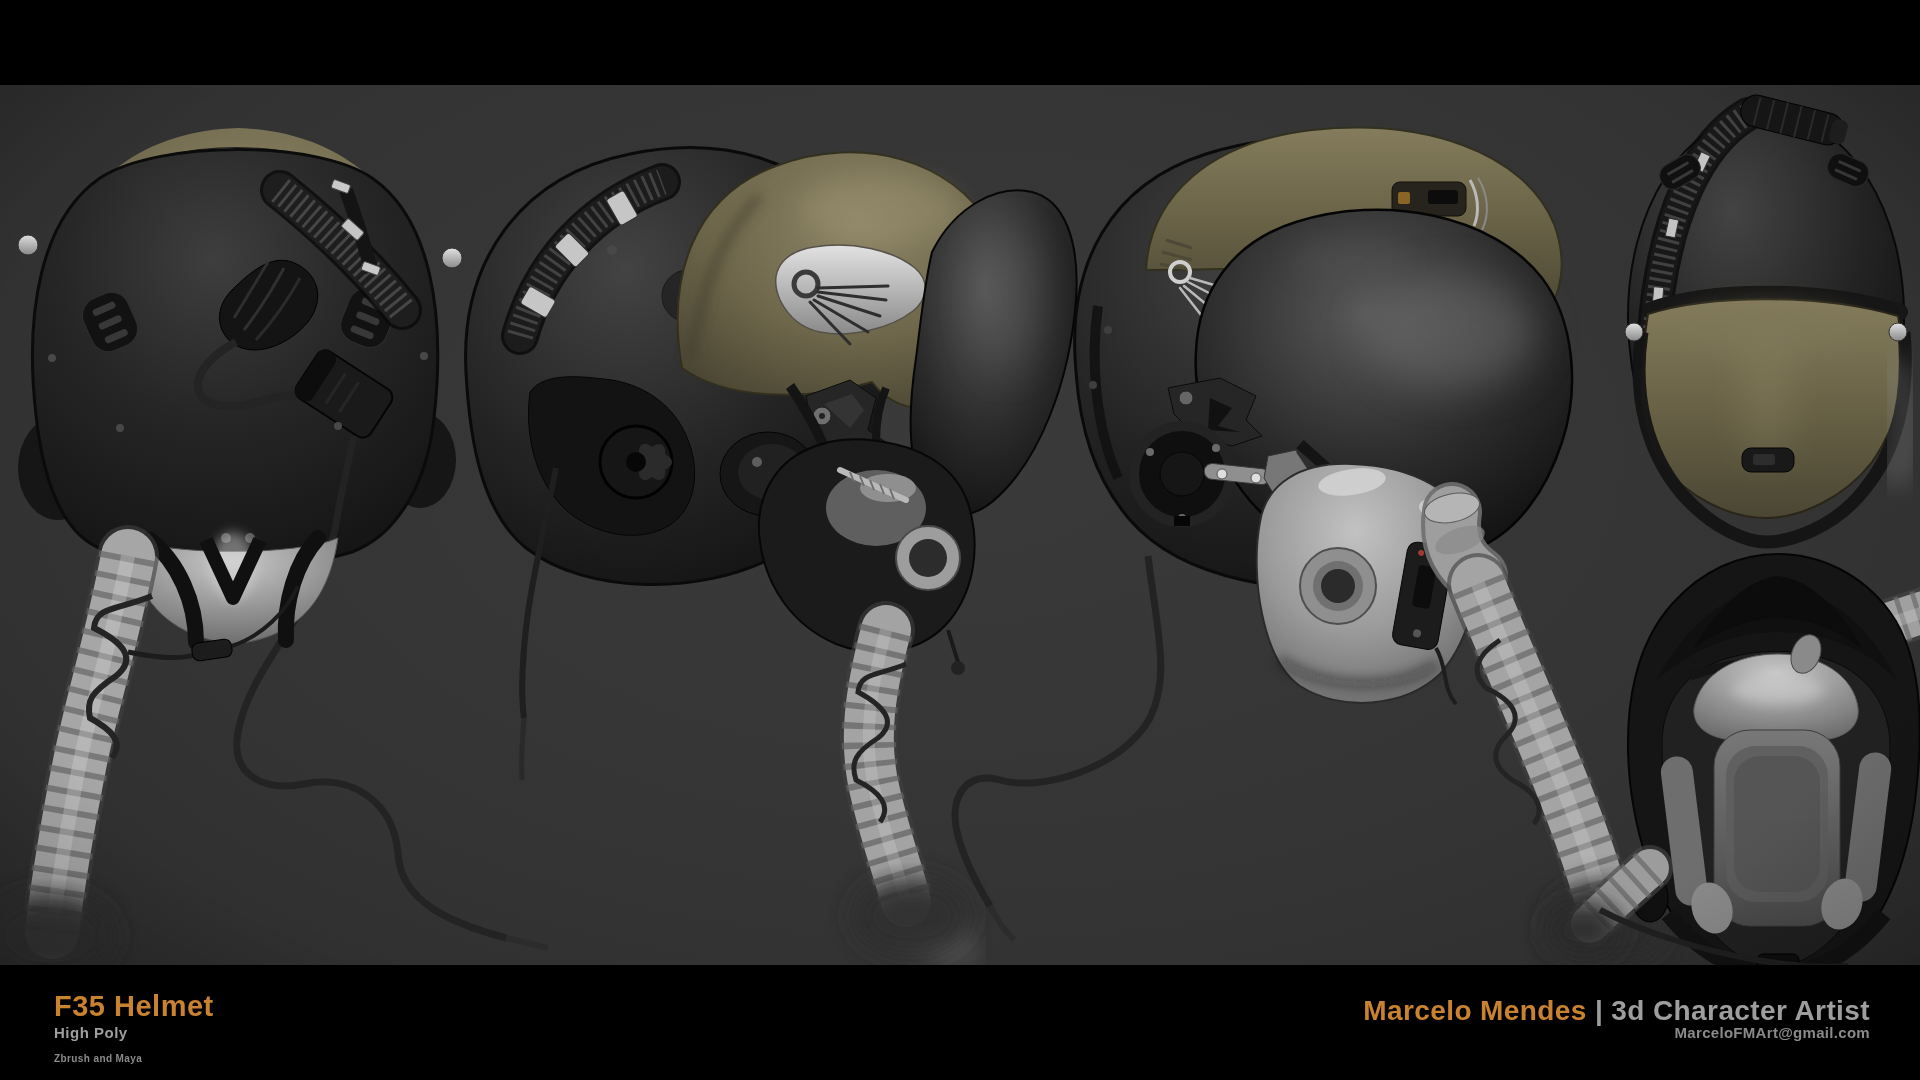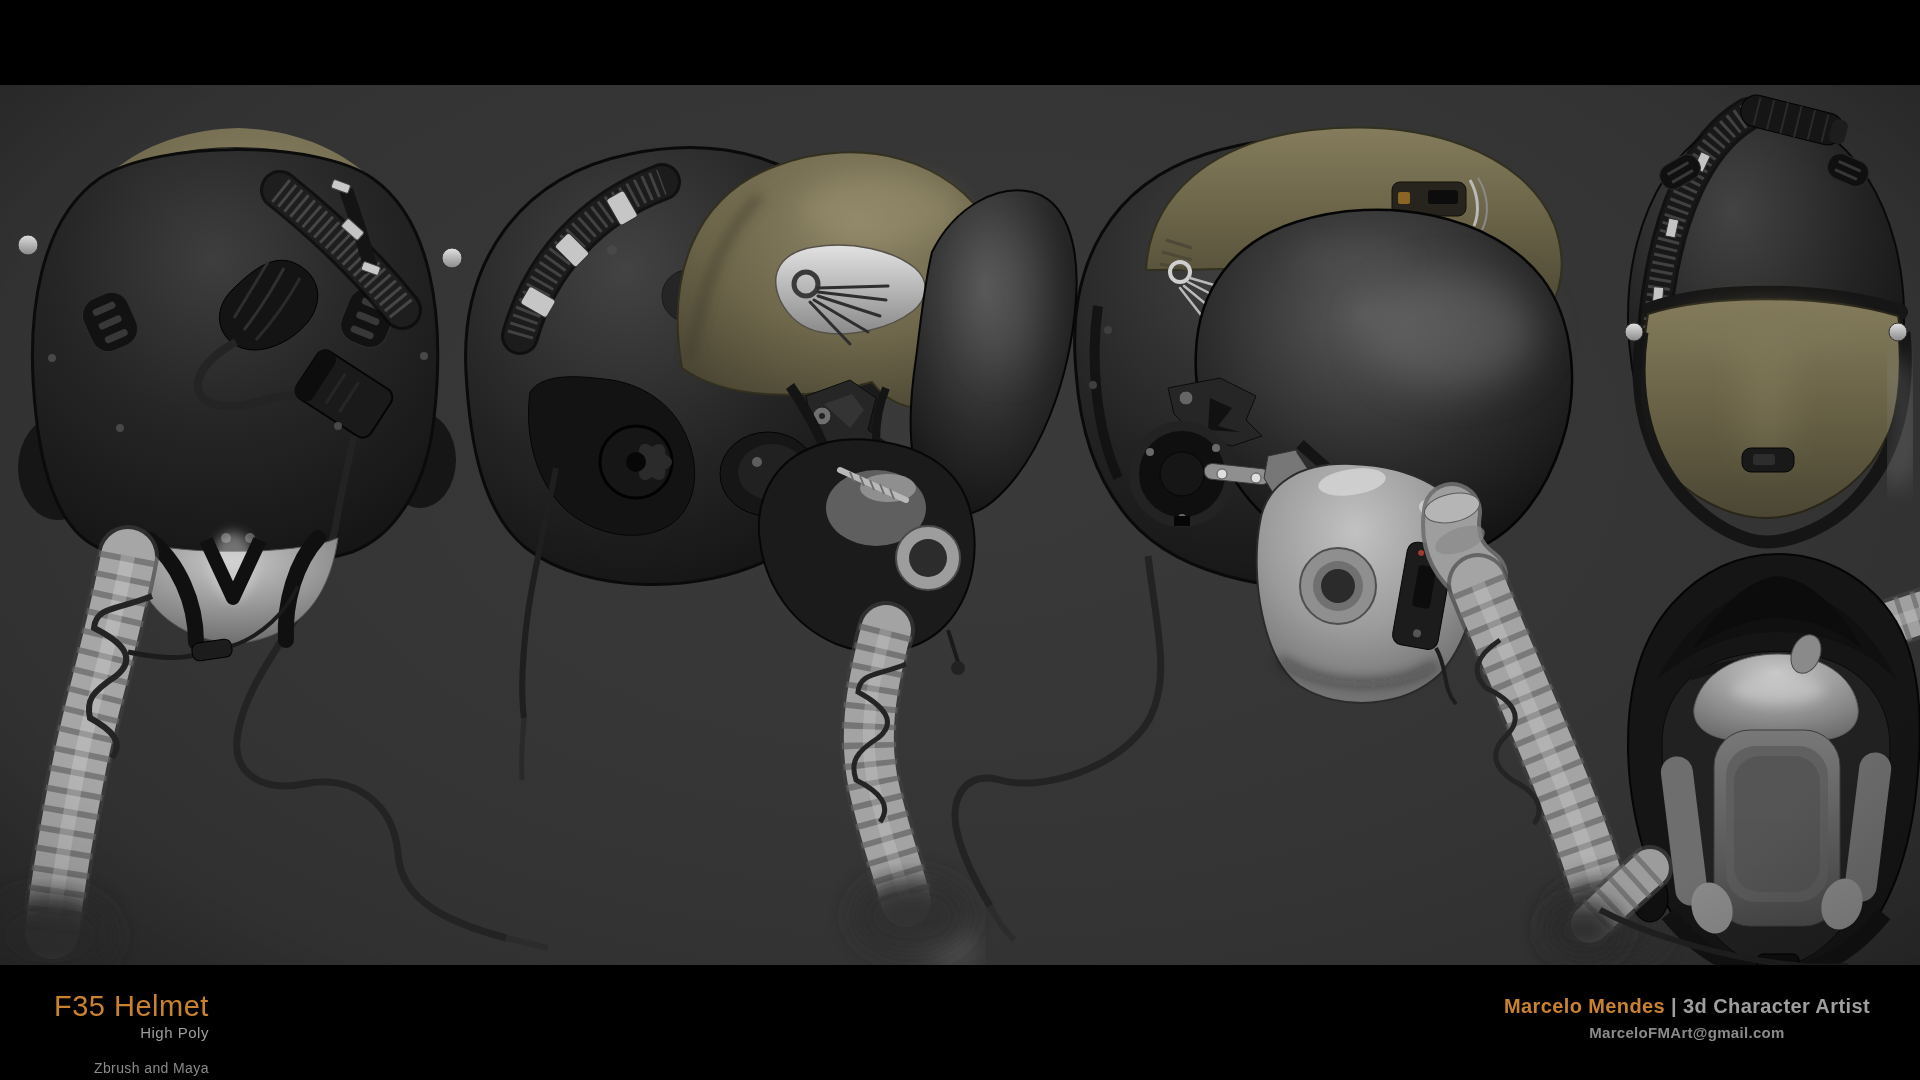--- a/index.html
+++ b/index.html
@@ -5,30 +5,30 @@
   :root{
     --background:#333333; --bar-color:#000000; --accent:#c9822f;
     --text-primary:#9e9e9e; --text-secondary:#8a8a8a;
   }
   html,body{margin:0;padding:0;background:#000;}
   .stage{position:relative;width:1920px;height:1080px;overflow:hidden;background:var(--background);}
   svg.art{position:absolute;left:0;top:0;display:block;}
   .bar{position:absolute;left:0;width:1920px;background:var(--bar-color);}
   .bar.top{top:0;height:85px;}
   .bar.bottom{top:965px;height:115px;}
-  .credit-left{position:absolute;left:54px;top:26px;text-align:right;
-    font-family:"Liberation Sans",sans-serif;font-weight:normal;}
+  .credit-left{position:absolute;left:54px;top:26px;text-align:left;
+    font-family:"Liberation Sans",sans-serif;font-weight:bold;}
   .credit-left .title{font-size:29px;line-height:1.05;letter-spacing:.5px;color:var(--accent);}
   .credit-left .subtitle{font-size:15px;line-height:1.05;margin-top:4px;letter-spacing:.5px;color:var(--text-primary);}
-  .credit-left .tools{font-size:14px;line-height:1.1;margin-top:20px;letter-spacing:.4px;color:var(--text-secondary);}
+  .credit-left .tools{font-size:10px;line-height:1.1;margin-top:12px;letter-spacing:.4px;color:var(--text-secondary);}
   .credit-right{position:absolute;right:50px;top:31px;text-align:center;
     font-family:"Liberation Sans",sans-serif;font-weight:bold;}
-  .credit-right .artist-line{font-size:20px;line-height:1.05;letter-spacing:.4px;color:var(--text-primary);}
+  .credit-right .artist-line{font-size:28px;line-height:1.05;letter-spacing:.4px;color:var(--text-primary);}
   .credit-right .artist-line .artist-name{color:var(--accent);}
-  .credit-right .artist-email{font-size:15px;line-height:1.1;margin-top:8px;letter-spacing:.3px;color:var(--text-secondary);}
+  .credit-right .artist-email{font-size:15px;line-height:1.1;margin-top:0;letter-spacing:.3px;color:var(--text-secondary);text-align:right;}
 </style>
 </head>
 <body>
 
 <div class="stage">
 
 <svg class="art" width="1920" height="1080" viewBox="0 0 1920 1080" xmlns="http://www.w3.org/2000/svg">
   <defs>
     <radialGradient id="gBg" cx="50%" cy="42%" r="78%">
       <stop offset="0%" stop-color="#3a3a3a"></stop>

